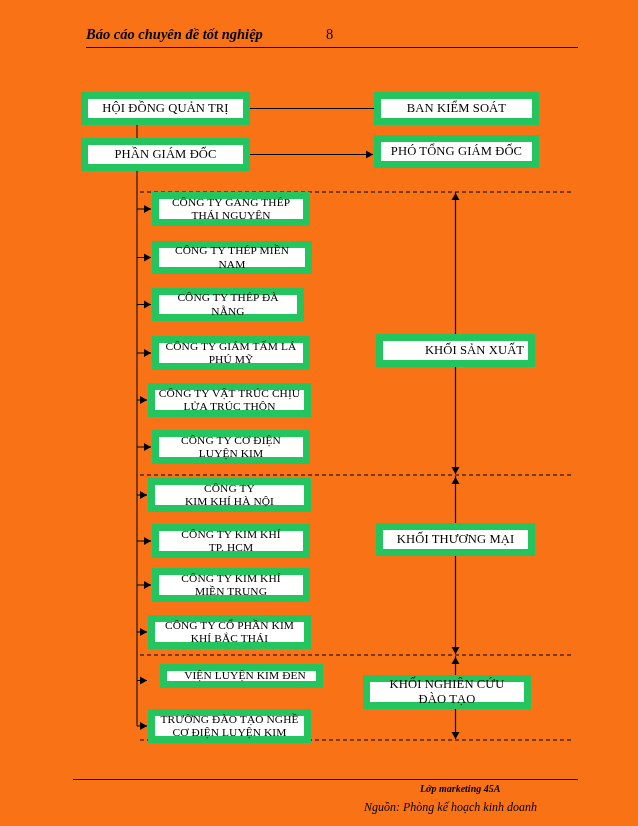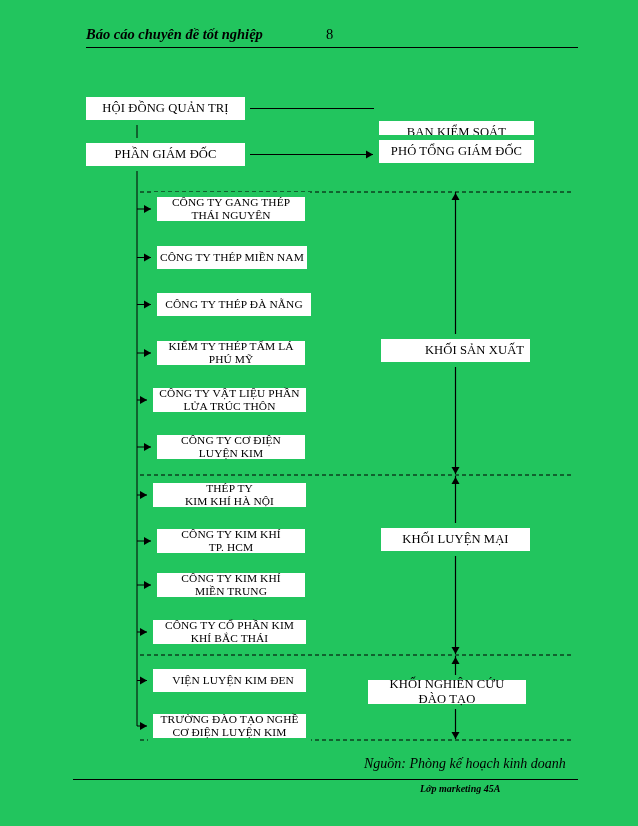--- a/index.html
+++ b/index.html
@@ -9,21 +9,21 @@
   }
   body {
     font-family: "Liberation Serif", "DejaVu Serif", serif;
     color: #000000;
   }
   #page {
     position: relative;
     width: 638px;
     height: 826px;
     overflow: hidden;
-    background: #22c55e;
+    background: #f97316;
   }
 
   
   .hdr {
     position: absolute;
     left: 0; top: 0;
     width: 638px;
     height: 50px;
   }
   .hdr-title {
@@ -73,43 +73,43 @@
   }
   #diagram svg {
     position: absolute;
     left: 0;
     top: 0;
   }
 
   .node {
     position: absolute;
     box-sizing: border-box;
-    border: 5px solid #22c55e;
+    border: 7px solid #22c55e;
     background: #ffffff;
     display: flex;
     align-items: center;
     justify-content: center;
     text-align: center;
     font-size: 11.4px;
     line-height: 1.18;
     letter-spacing: 0.1px;
     padding: 0 2px;
     white-space: pre-line;
     color: #000;
   }
   .node.big {
     font-size: 12.6px;
   }
 
   
   .src-note {
     position: absolute;
     left: 364px;
-    top: 756px;
-    font-size: 14px;
+    top: 800px;
+    font-size: 12px;
     font-style: italic;
     white-space: nowrap;
   }
   .ftr-rule {
     position: absolute;
     left: 73px;
     top: 779px;
     width: 505px;
     height: 0;
     border-top: 1px solid #000;
@@ -188,46 +188,46 @@
         <polygon points="451.5,484 455.5,477 459.5,484" fill="#000000"></polygon>
         <line x1="455.5" y1="556" x2="455.5" y2="654" stroke="#000000" stroke-width="1.2"></line>
         <polygon points="451.5,647 455.5,654 459.5,647" fill="#000000"></polygon>
         <line x1="455.5" y1="656" x2="455.5" y2="675" stroke="#000000" stroke-width="1.2"></line>
         <polygon points="451.5,664 455.5,657 459.5,664" fill="#000000"></polygon>
         <line x1="455.5" y1="709" x2="455.5" y2="739" stroke="#000000" stroke-width="1.2"></line>
         <polygon points="451.5,732 455.5,739 459.5,732" fill="#000000"></polygon>
       </svg>
     <div id="nodes">
         <div class="node big" style="left: 81px; top: 92px; width: 169px; height: 33px;">HỘI ĐỒNG QUẢN TRỊ</div>
-        <div class="node big" style="left: 374px; top: 92px; width: 165px; height: 33px; margin-top: 24px;">BAN KIỂM SOÁT</div>
+        <div class="node big" style="left: 374px; top: 92px; width: 165px; height: 33px;">BAN KIỂM SOÁT</div>
         <div class="node big" style="left: 81px; top: 138px; width: 169px; height: 33px;">PHẦN GIÁM ĐỐC</div>
         <div class="node big" style="left: 374px; top: 135px; width: 165px; height: 33px; text-align: center;">PHÓ TỔNG GIÁM ĐỐC</div>
         <div class="node" style="left: 152px; top: 192px; width: 158px; height: 34px;">CÔNG TY GANG THÉP
 THÁI NGUYÊN</div>
         <div class="node" style="left: 152px; top: 241px; width: 160px; height: 33px;">CÔNG TY THÉP MIỀN NAM</div>
-        <div class="node" style="left: 152px; top: 288px; width: 164px; height: 33px;">CÔNG TY THÉP ĐÀ NẴNG</div>
-        <div class="node" style="left: 152px; top: 336px; width: 158px; height: 34px;">KIỂM TY THÉP TẤM LÁ
+        <div class="node" style="left: 152px; top: 288px; width: 152px; height: 33px;">CÔNG TY THÉP ĐÀ NẴNG</div>
+        <div class="node" style="left: 152px; top: 336px; width: 158px; height: 34px;">CÔNG TY GIÁM TẤM LÁ
 PHÚ MỸ</div>
-        <div class="node" style="left: 148px; top: 383px; width: 163px; height: 34px;">CÔNG TY VẬT LIỆU PHẦN
+        <div class="node" style="left: 148px; top: 383px; width: 163px; height: 34px;">CÔNG TY VẬT TRÚC CHỊU
 LỬA TRÚC THÔN</div>
         <div class="node" style="left: 152px; top: 430px; width: 158px; height: 34px;">CÔNG TY CƠ ĐIỆN
 LUYỆN KIM</div>
-        <div class="node" style="left: 148px; top: 478px; width: 163px; height: 34px;">THÉP TY
+        <div class="node" style="left: 148px; top: 478px; width: 163px; height: 34px;">CÔNG TY
 KIM KHÍ HÀ NỘI</div>
         <div class="node" style="left: 152px; top: 524px; width: 158px; height: 34px;">CÔNG TY KIM KHÍ
 TP. HCM</div>
         <div class="node" style="left: 152px; top: 568px; width: 158px; height: 34px;">CÔNG TY KIM KHÍ
 MIỀN TRUNG</div>
         <div class="node" style="left: 148px; top: 615px; width: 163px; height: 34px;">CÔNG TY CỔ PHẦN KIM
 KHÍ BẮC THÁI</div>
-        <div class="node" style="left: 148px; top: 664px; width: 163px; height: 33px; padding-left: 9px;">VIỆN LUYỆN KIM ĐEN</div>
+        <div class="node" style="left: 160px; top: 664px; width: 163px; height: 24px; padding-left: 9px;">VIỆN LUYỆN KIM ĐEN</div>
         <div class="node" style="left: 148px; top: 709px; width: 163px; height: 34px;">TRƯỜNG ĐÀO TẠO NGHỀ
 CƠ ĐIỆN LUYỆN KIM</div>
         <div class="node big" style="left: 376px; top: 334px; width: 159px; height: 33px; padding-left: 40px;">KHỐI SẢN XUẤT</div>
-        <div class="node big" style="left: 376px; top: 523px; width: 159px; height: 33px;">KHỐI LUYỆN MẠI</div>
+        <div class="node big" style="left: 376px; top: 523px; width: 159px; height: 33px;">KHỐI THƯƠNG MẠI</div>
         <div class="node big" style="left: 363px; top: 675px; width: 168px; height: 34px;">KHỐI NGHIÊN CỨU
 ĐÀO TẠO</div>
       </div>
   </div>
 
   <div class="src-note">Nguồn: Phòng kế hoạch kinh doanh</div>
   <div class="ftr-rule"></div>
   <div class="ftr-right">Lớp marketing 45A</div>
 
 </div>

